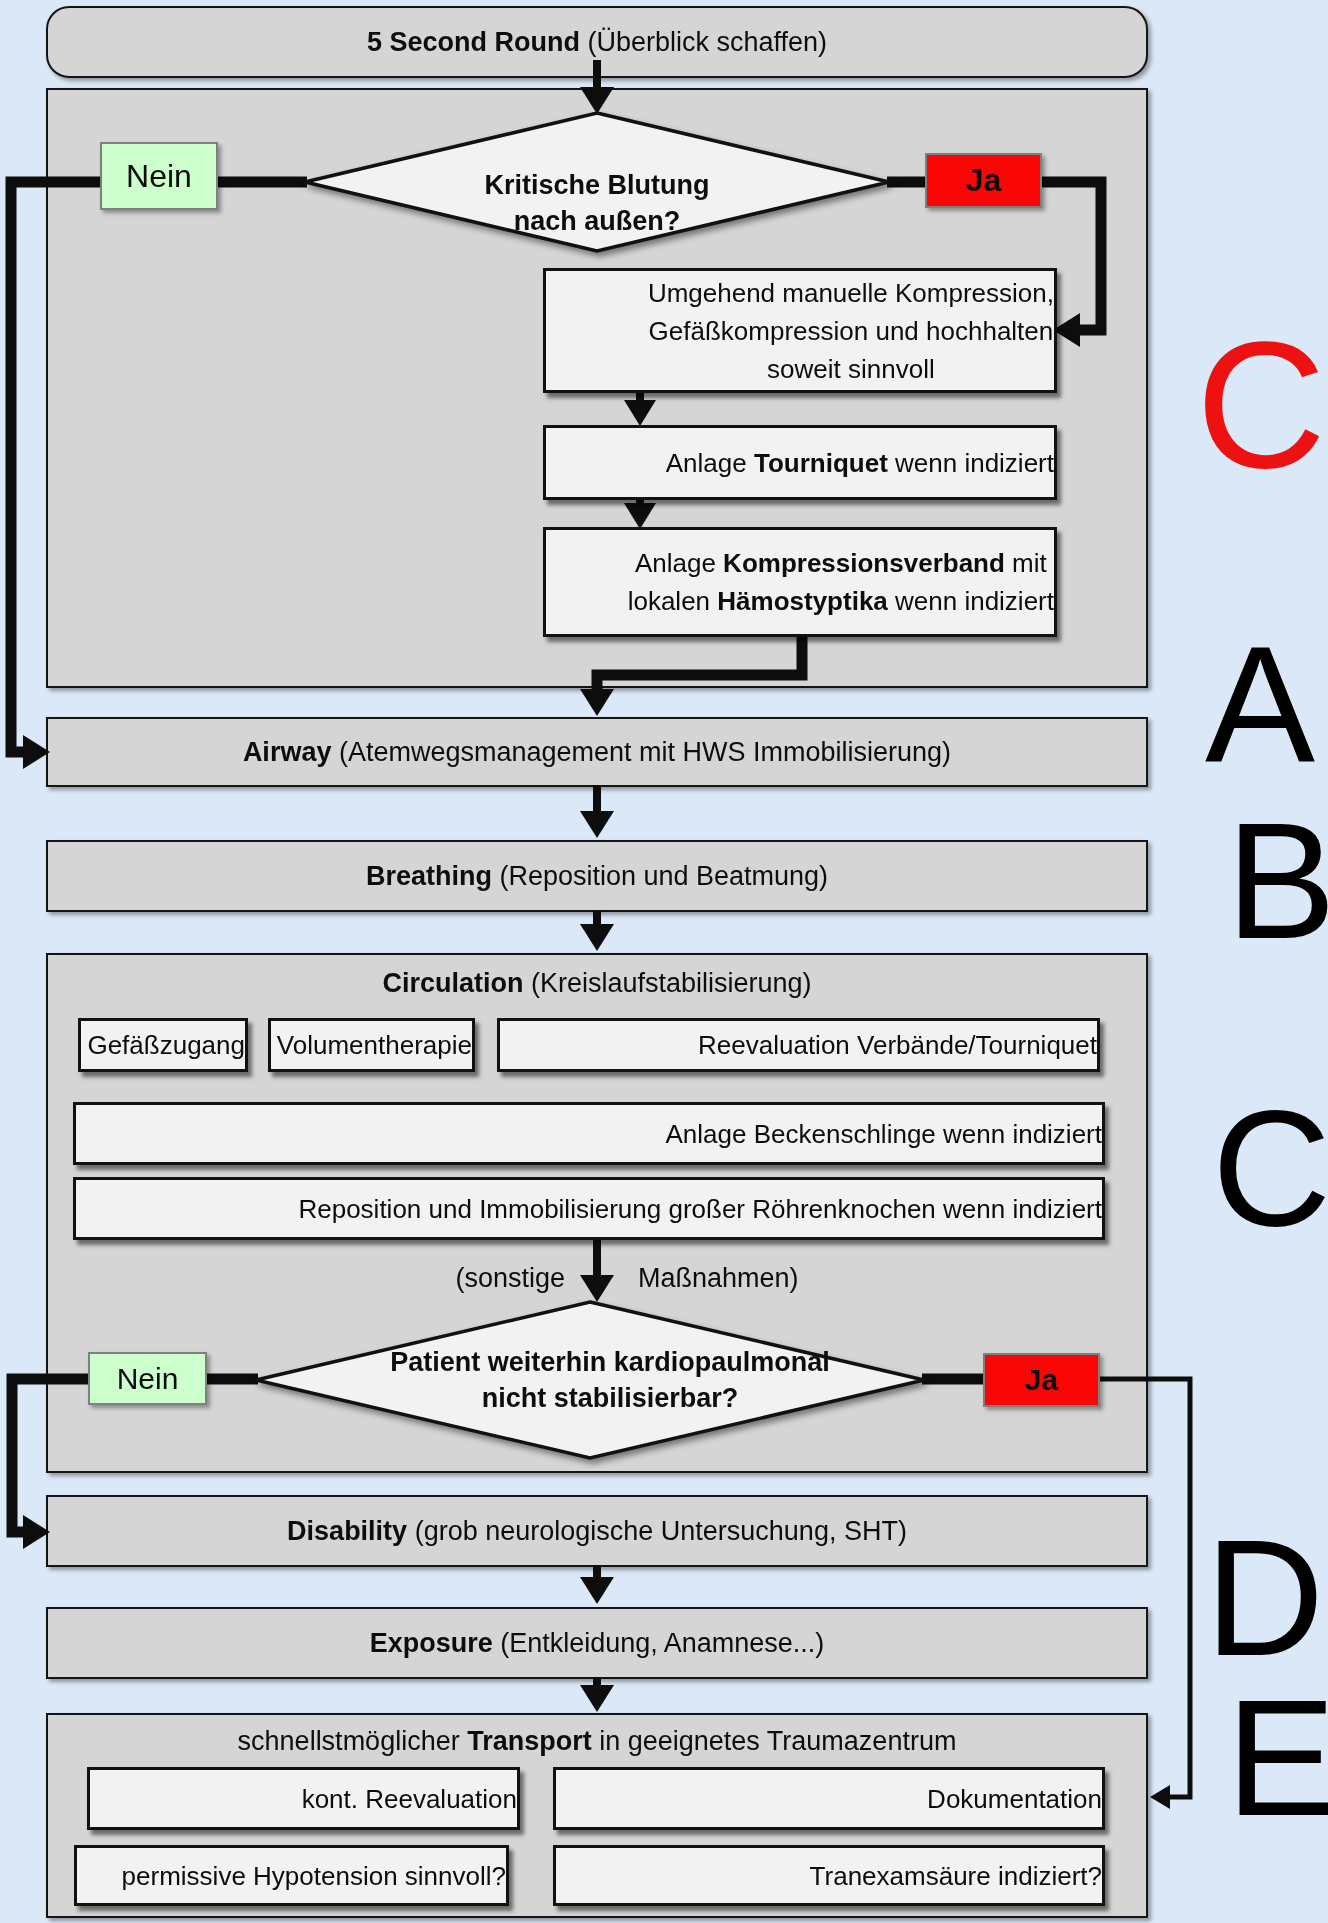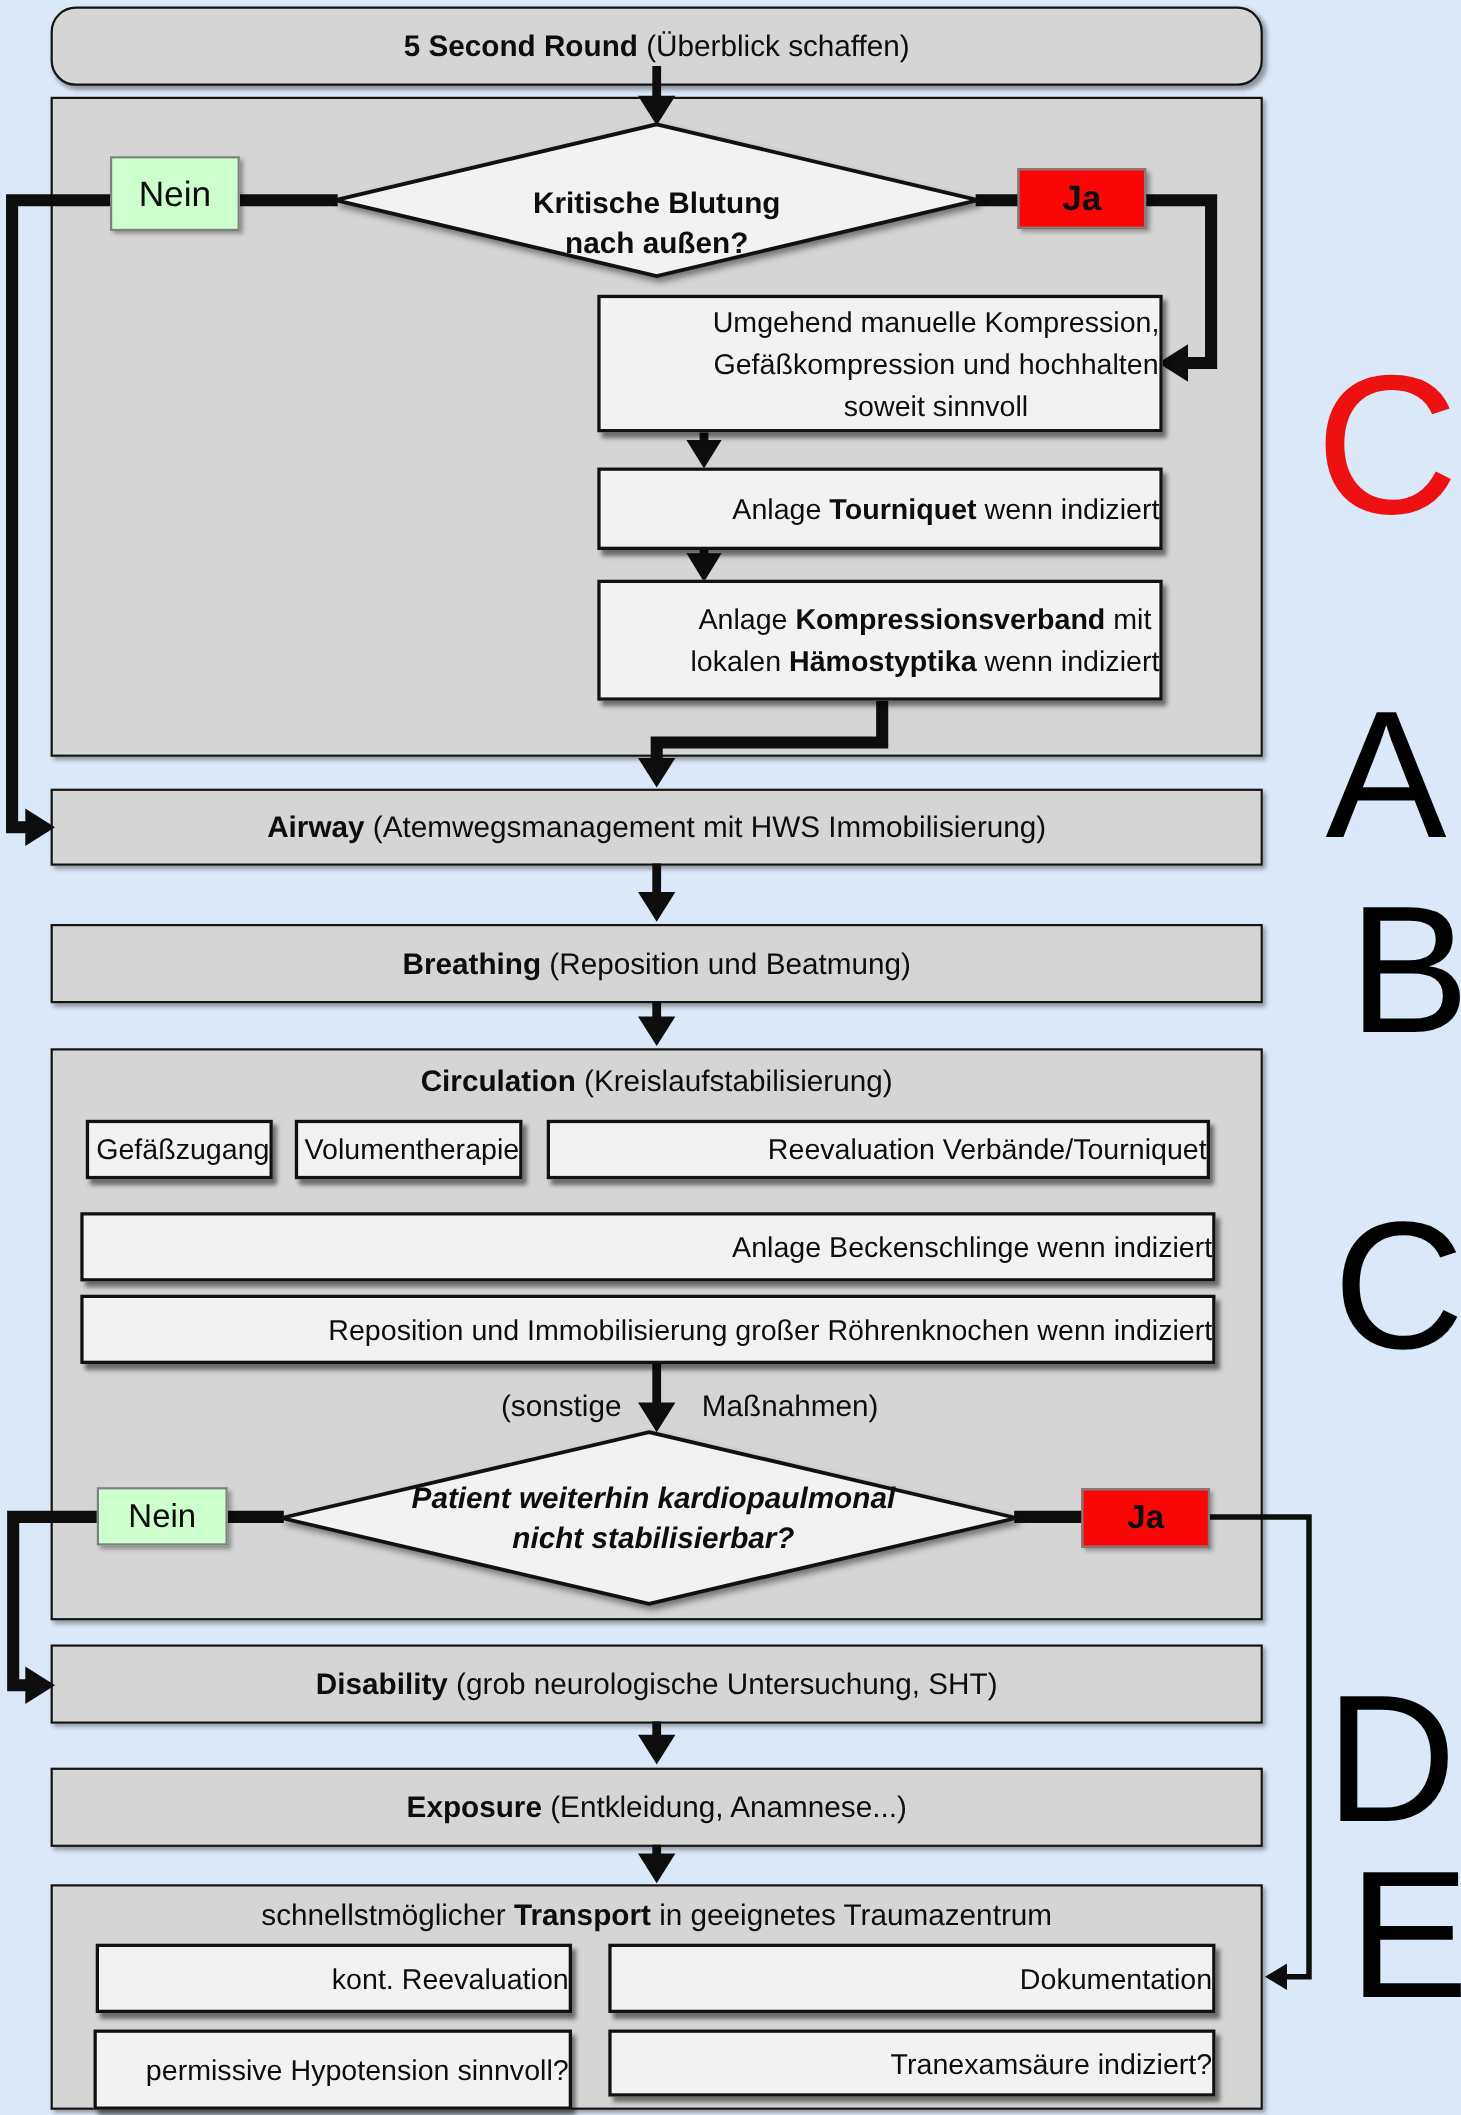--- a/index.html
+++ b/index.html
@@ -98,21 +98,21 @@
   </g>
   <g fill="#f2f2f2" stroke="#111" stroke-width="3.5" style="filter:drop-shadow(3px 4px 3px rgba(0,0,0,.45));">
     <polygon points="597,113 889,182 597,251 305,182"></polygon>
     <polygon points="590,1302 924,1380 590,1458 256,1380"></polygon>
   </g>
 </svg>
 
 <div class="abs dtext" style="left:397px;top:147px;width:400px;margin-top:20px;">
   <span><span>Kritische Blutung</span><br><span>nach außen?</span></span>
 </div>
-<div class="abs dtext" style="left:354px;top:1344px;width:480px;font-style:italic;">
+<div class="abs dtext" style="left:370px;top:1344px;width:480px;">
   <span><span>Patient weiterhin kardiopaulmonal</span><br><span>nicht stabilisierbar?</span></span>
 </div>
 
 <div class="abs tag green" style="left:100px;top:142px;width:118px;height:68px;">
   <span>Nein</span>
 </div>
 <div class="abs tag red" style="left:925px;top:153px;width:117px;height:55px;">
   <span>Ja</span>
 </div>
 <div class="abs tag green" style="left:88px;top:1352px;width:119px;height:53px;font-size:30px;">
@@ -153,21 +153,21 @@
 <div class="abs smalltext" style="left:638px;top:1263px;width:220px;text-align:left;">
   <span>Maßnahmen)</span>
 </div>
 
 <div class="abs wbox" style="left:87px;top:1767px;width:433px;height:63px;padding-left:20px;">
   <span>kont. Reevaluation</span>
 </div>
 <div class="abs wbox" style="left:553px;top:1767px;width:552px;height:63px;">
   <span>Dokumentation</span>
 </div>
-<div class="abs wbox" style="left:85px;top:1845px;width:435px;height:73px;padding-left:44px;">
+<div class="abs wbox" style="left:74px;top:1845px;width:435px;height:61px;padding-left:44px;">
   <span>permissive Hypotension sinnvoll?</span>
 </div>
 <div class="abs wbox" style="left:553px;top:1845px;width:552px;height:61px;">
   <span>Tranexamsäure indiziert?</span>
 </div>
 
 <div class="abs sideletter critical" style="left:1196px;top:315px;">C!</div>
 <div class="abs sideletter" style="left:1205px;top:622px;">A</div>
 <div class="abs sideletter" style="left:1226px;top:799px;">B</div>
 <div class="abs sideletter" style="left:1212px;top:1086px;">C</div>

